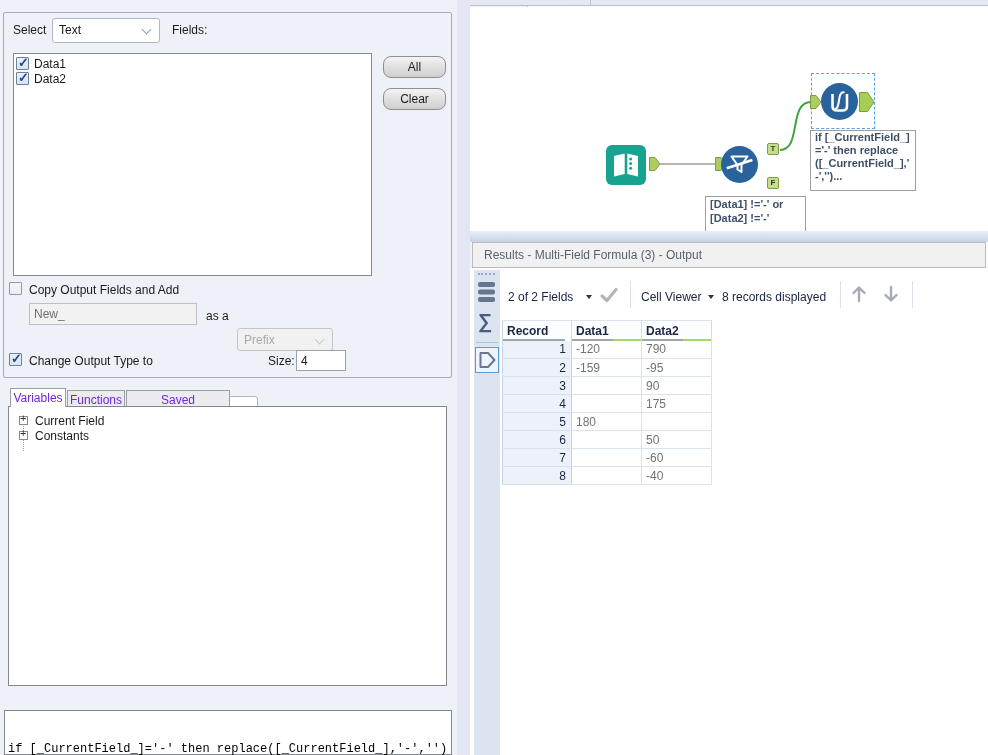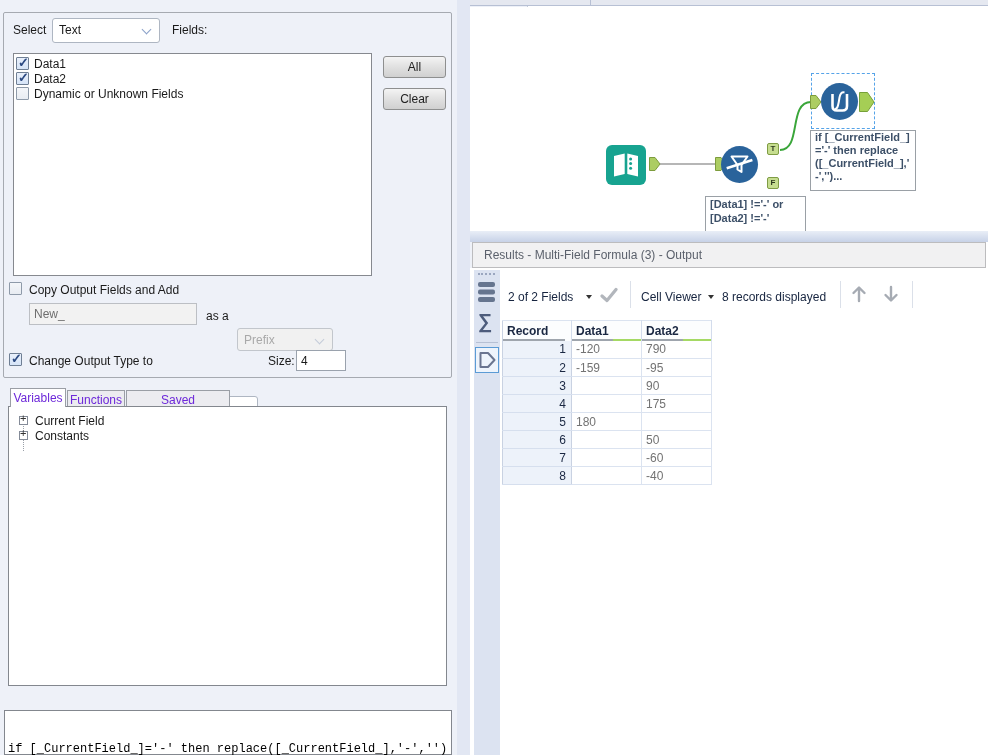--- a/index.html
+++ b/index.html
@@ -9,21 +9,21 @@
 
   
   #left-panel { left:0; top:0; width:528px; height:755px; background:#eef1f8; border-right:1px solid #c3cad9; }
   .groupbox { border:1px solid #a6aab1; border-radius:2px; background:transparent; }
   .lbl { color:#1a1a1a; white-space:nowrap; }
   .listbox { background:#fff; border:1px solid #86898f; padding:2px 2px; }
   .fielditem { display:flex; align-items:center; height:15px; gap:5px; }
   .cb { width:13px; height:13px; border:1px solid #8e9aa9; background:linear-gradient(180deg,#f4f6f9,#e8ecf2); border-radius:1px; position:relative; flex:0 0 13px; }
   .cb.checked { background:linear-gradient(180deg,#e9f0fb,#d6e4f7); border-color:#6f7f94; }
   .cb.checked::after { content:"✓"; position:absolute; left:1px; top:-3px; font-size:13px; font-weight:bold; color:#2c4a82; }
-  .win-btn { background:linear-gradient(180deg,#f4f4f4,#e2e2e2 45%,#d0d0d0); border:1px solid #8e8f8f; border-radius:3px; font-size:12px; color:#222; text-align:center; }
+  .win-btn { background:linear-gradient(180deg,#f4f4f4,#e2e2e2 45%,#d0d0d0); border:1px solid #8e8f8f; border-radius:8px; font-size:12px; color:#222; text-align:center; }
   .combo { background:#fff; border:1px solid #aeb6c2; border-radius:3px; position:relative; padding:4px 18px 0 6px; color:#1a1a1a; }
   .combo .chev { position:absolute; right:9px; top:7px; width:7px; height:7px; border-right:1.6px solid #8aa0c8; border-bottom:1.6px solid #8aa0c8; transform:rotate(45deg); }
   .combo.disabled { background:#f1f1f1; color:#a9a9a9; border-color:#c2c6cc; }
   .combo.disabled .chev { border-color:#c3cbd8; }
   .textbox { background:#fff; border:1px solid #9aa2ad; padding:3px 4px 0 4px; color:#1a1a1a; }
   .textbox.disabled { background:#f2f2f2; border-color:#bcbfc4; color:#6e6e6e; }
   .tab { position:absolute; text-align:center; font-size:12px; border:1px solid #9a9ea5; border-bottom:none; background:#ececf0; color:#6d28d9; padding-top:2px; }
   .tab.active { background:#fff; z-index:3; }
   .treebox { background:#fff; border:1px solid #83878e; }
   .treerow { display:flex; align-items:center; height:15px; gap:7px; position:relative; }
@@ -70,24 +70,20 @@
   <div class="abs lbl" style="left:172px; top:23px;">Fields:</div>
 
   <div class="abs listbox" style="left:13px; top:53px; width:359px; height:223px;">
     <div class="fielditem">
       <span class="cb checked"></span>
       <span>Data1</span>
     </div>
     <div class="fielditem">
       <span class="cb checked"></span>
       <span>Data2</span>
-    </div>
-    <div class="fielditem">
-      <span class="cb"></span>
-      <span>Dynamic or Unknown Fields</span>
     </div>
   </div>
 
   <div class="abs win-btn" style="left:383px; top:56px; width:63px; height:22px; line-height:20px;">All</div>
   <div class="abs win-btn" style="left:383px; top:88px; width:63px; height:22px; line-height:20px;">Clear</div>
 
   <div class="abs" style="left:9px; top:282px;"><span class="cb" style="display:inline-block;"></span></div>
   <div class="abs lbl" style="left:29px; top:283px;">Copy Output Fields and Add</div>
   <div class="abs textbox disabled" style="left:29px; top:303px; width:168px; height:22px;">New_</div>
   <div class="abs lbl" style="left:206px; top:309px;">as a</div>

